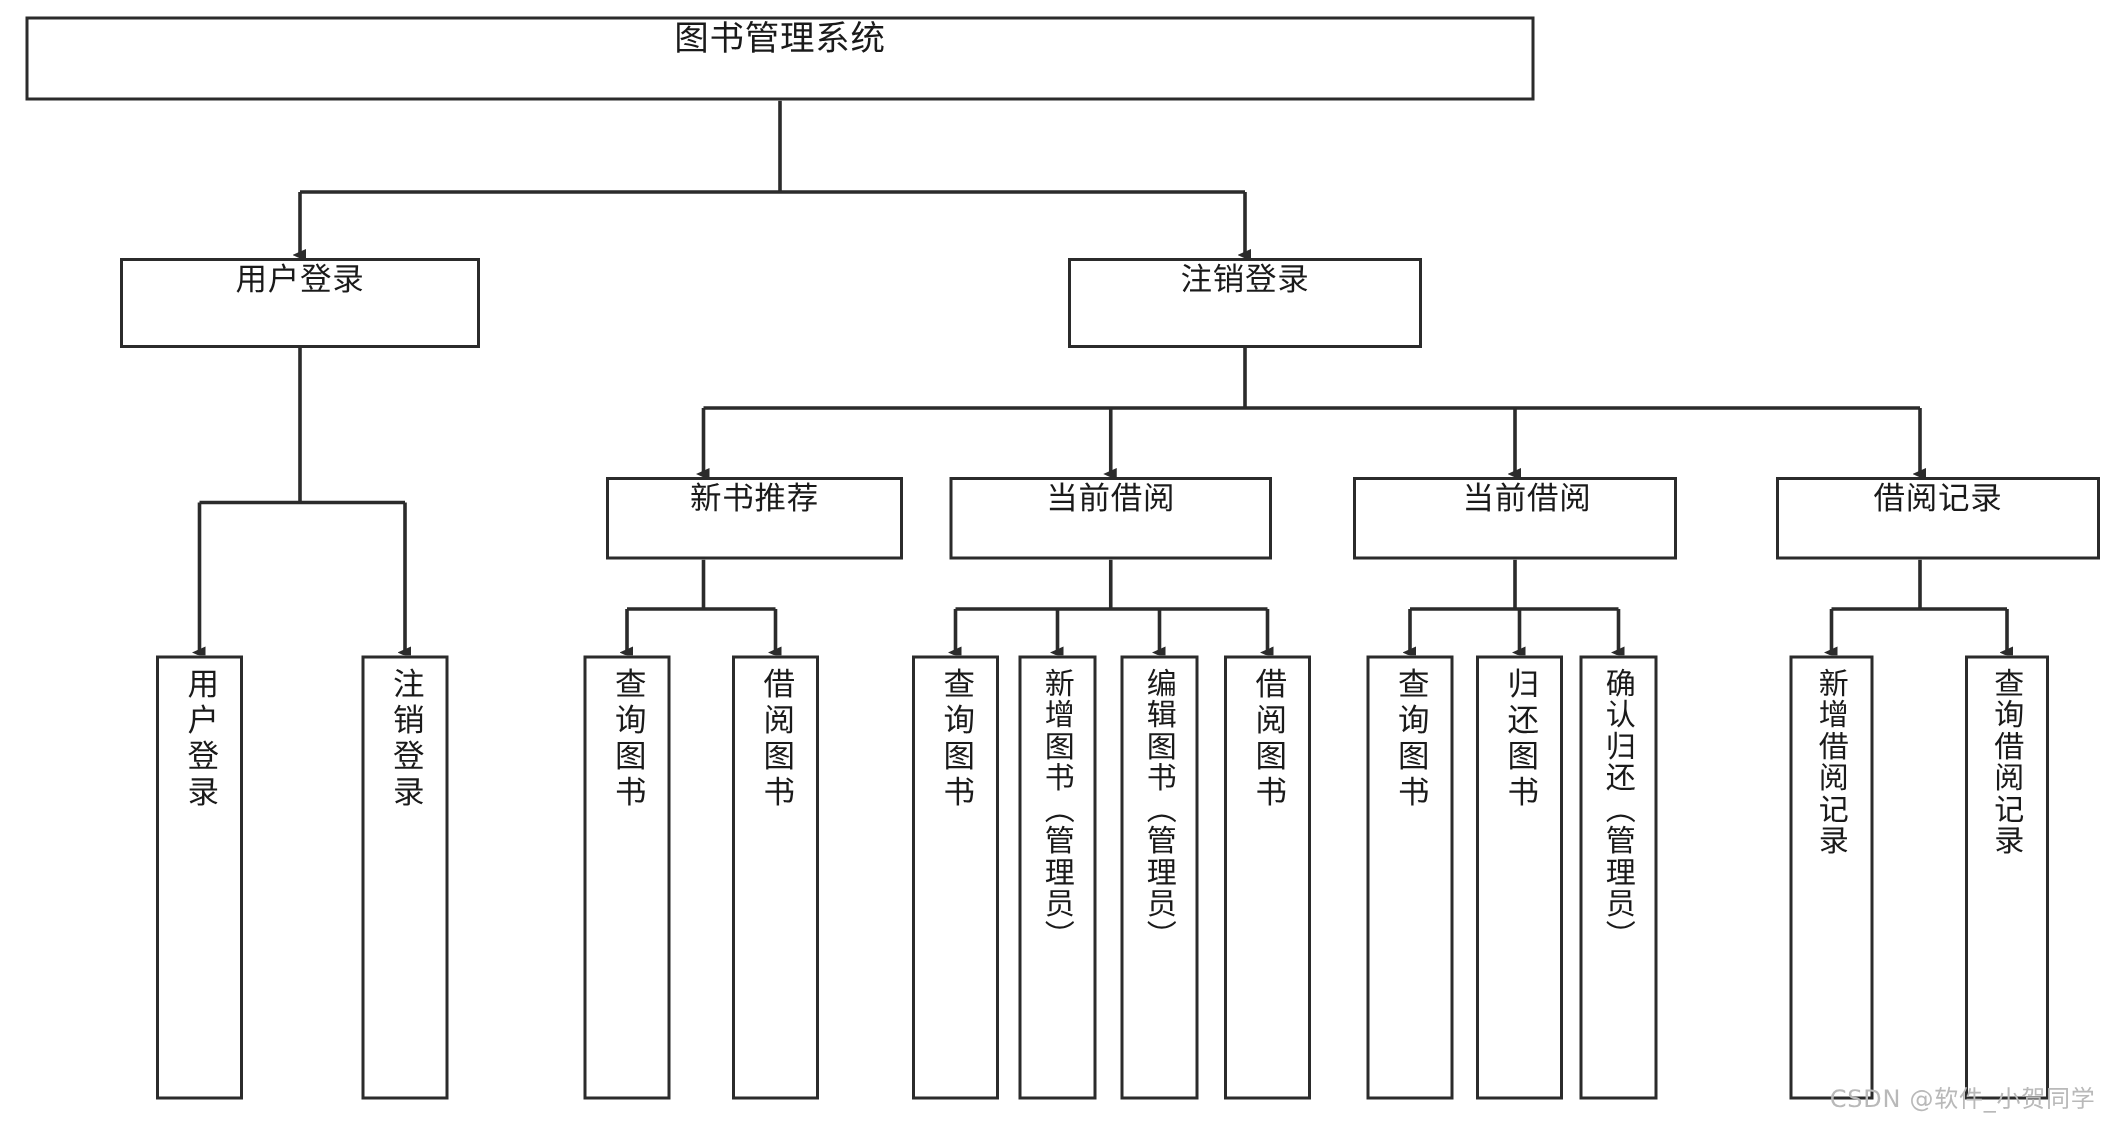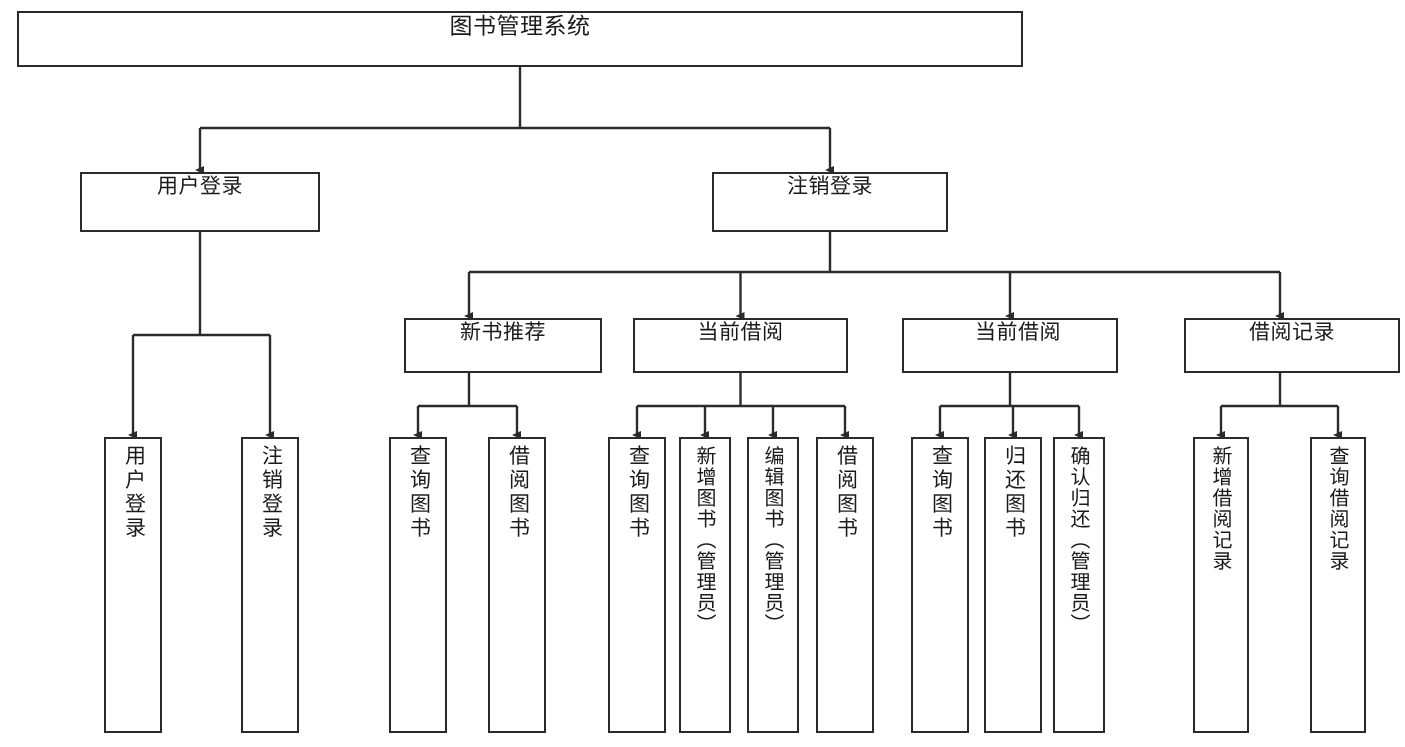--- a/index.html
+++ b/index.html
@@ -178,13 +178,14 @@
         <span class="node-label">确认归还（管理员）</span>
       </div>
       <div class="node vert tall-text" style="left: 1193px; top: 437px; width: 56px; height: 296px;">
         <span class="node-label">新增借阅记录</span>
       </div>
       <div class="node vert tall-text" style="left: 1310px; top: 437px; width: 56px; height: 296px;">
         <span class="node-label">查询借阅记录</span>
       </div>
     </div>
 
+  <div id="watermark">CSDN @软件_小贺同学</div>
 </div>
 
 </body></html>

